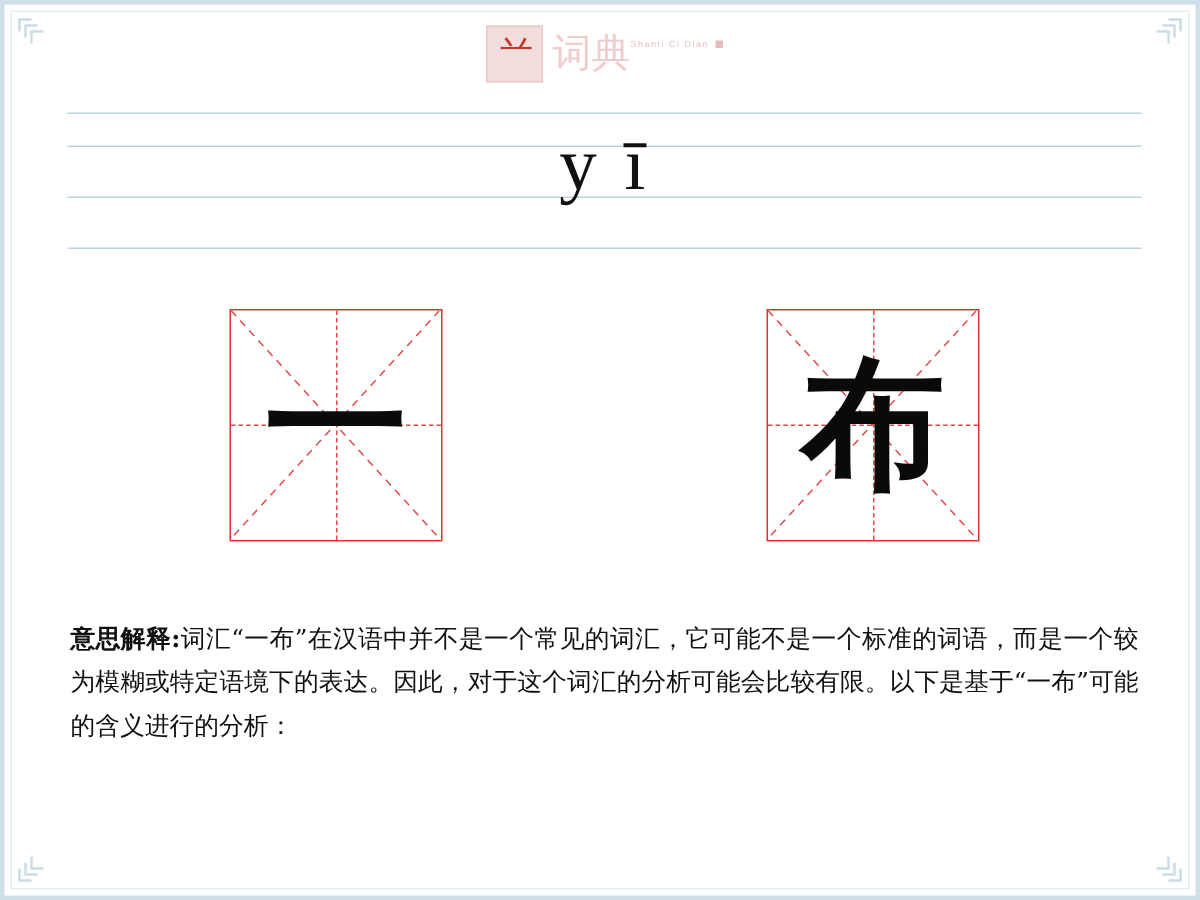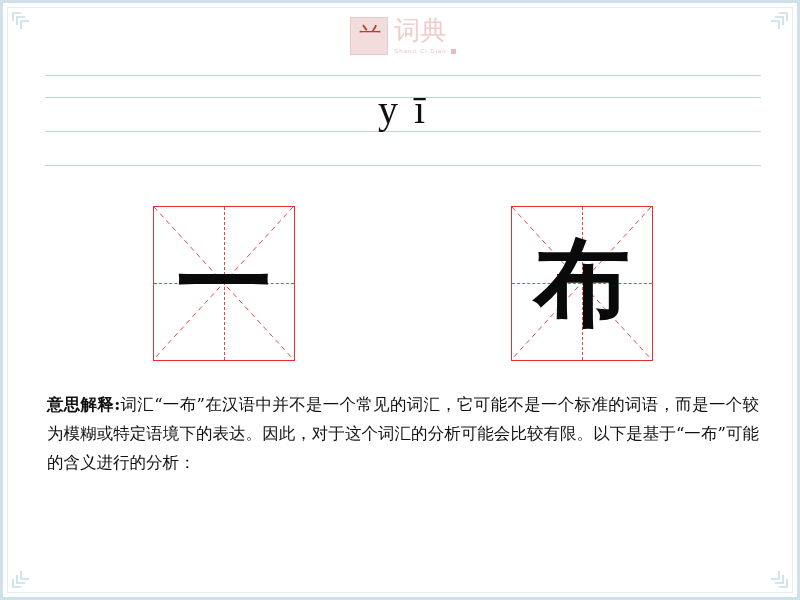--- a/index.html
+++ b/index.html
@@ -61,21 +61,21 @@
     border: 1px solid #e8c9c9;
     color: #c0392b;
     font-size: 22px;
     line-height: 36px;
     text-align: center;
     font-family: "Liberation Serif", serif;
     letter-spacing: -2px;
   }
   .logo-text {
     display: flex;
-    flex-direction: column;
+    flex-direction: row;
     align-items: flex-start;
   }
   .logo-title {
     font-size: 26px;
     color: #f0cccc;
     line-height: 1;
     font-family: "Liberation Serif", serif;
   }
   .logo-sub {
     font-size: 6px;
@@ -117,21 +117,21 @@
     left: 0;
     width: 100%;
     height: 60px;
     display: flex;
   }
   .pinyin-cell {
     flex: 1;
     display: flex;
     align-items: center;
     justify-content: center;
-    font-size: 40px;
+    font-size: 50px;
     color: #111111;
     font-family: "Liberation Serif", serif;
     letter-spacing: 3px;
     padding-top: 8px;
   }
 
   
   .chars {
     position: absolute;
     top: 200px;
@@ -183,21 +183,21 @@
     font-size: 96px;
     line-height: 1;
     color: #0a0a0a;
     font-family: "DejaVu Serif", serif;
     font-weight: 700;
   }
 
   
   .explain {
     position: absolute;
-    top: 388px;
+    top: 409px;
     left: 44px;
     width: 712px;
     font-size: 16.5px;
     line-height: 1.75;
     color: #111111;
     font-family: "DejaVu Serif", serif;
     text-align: justify;
   }
   .explain b {
     font-weight: 700;

